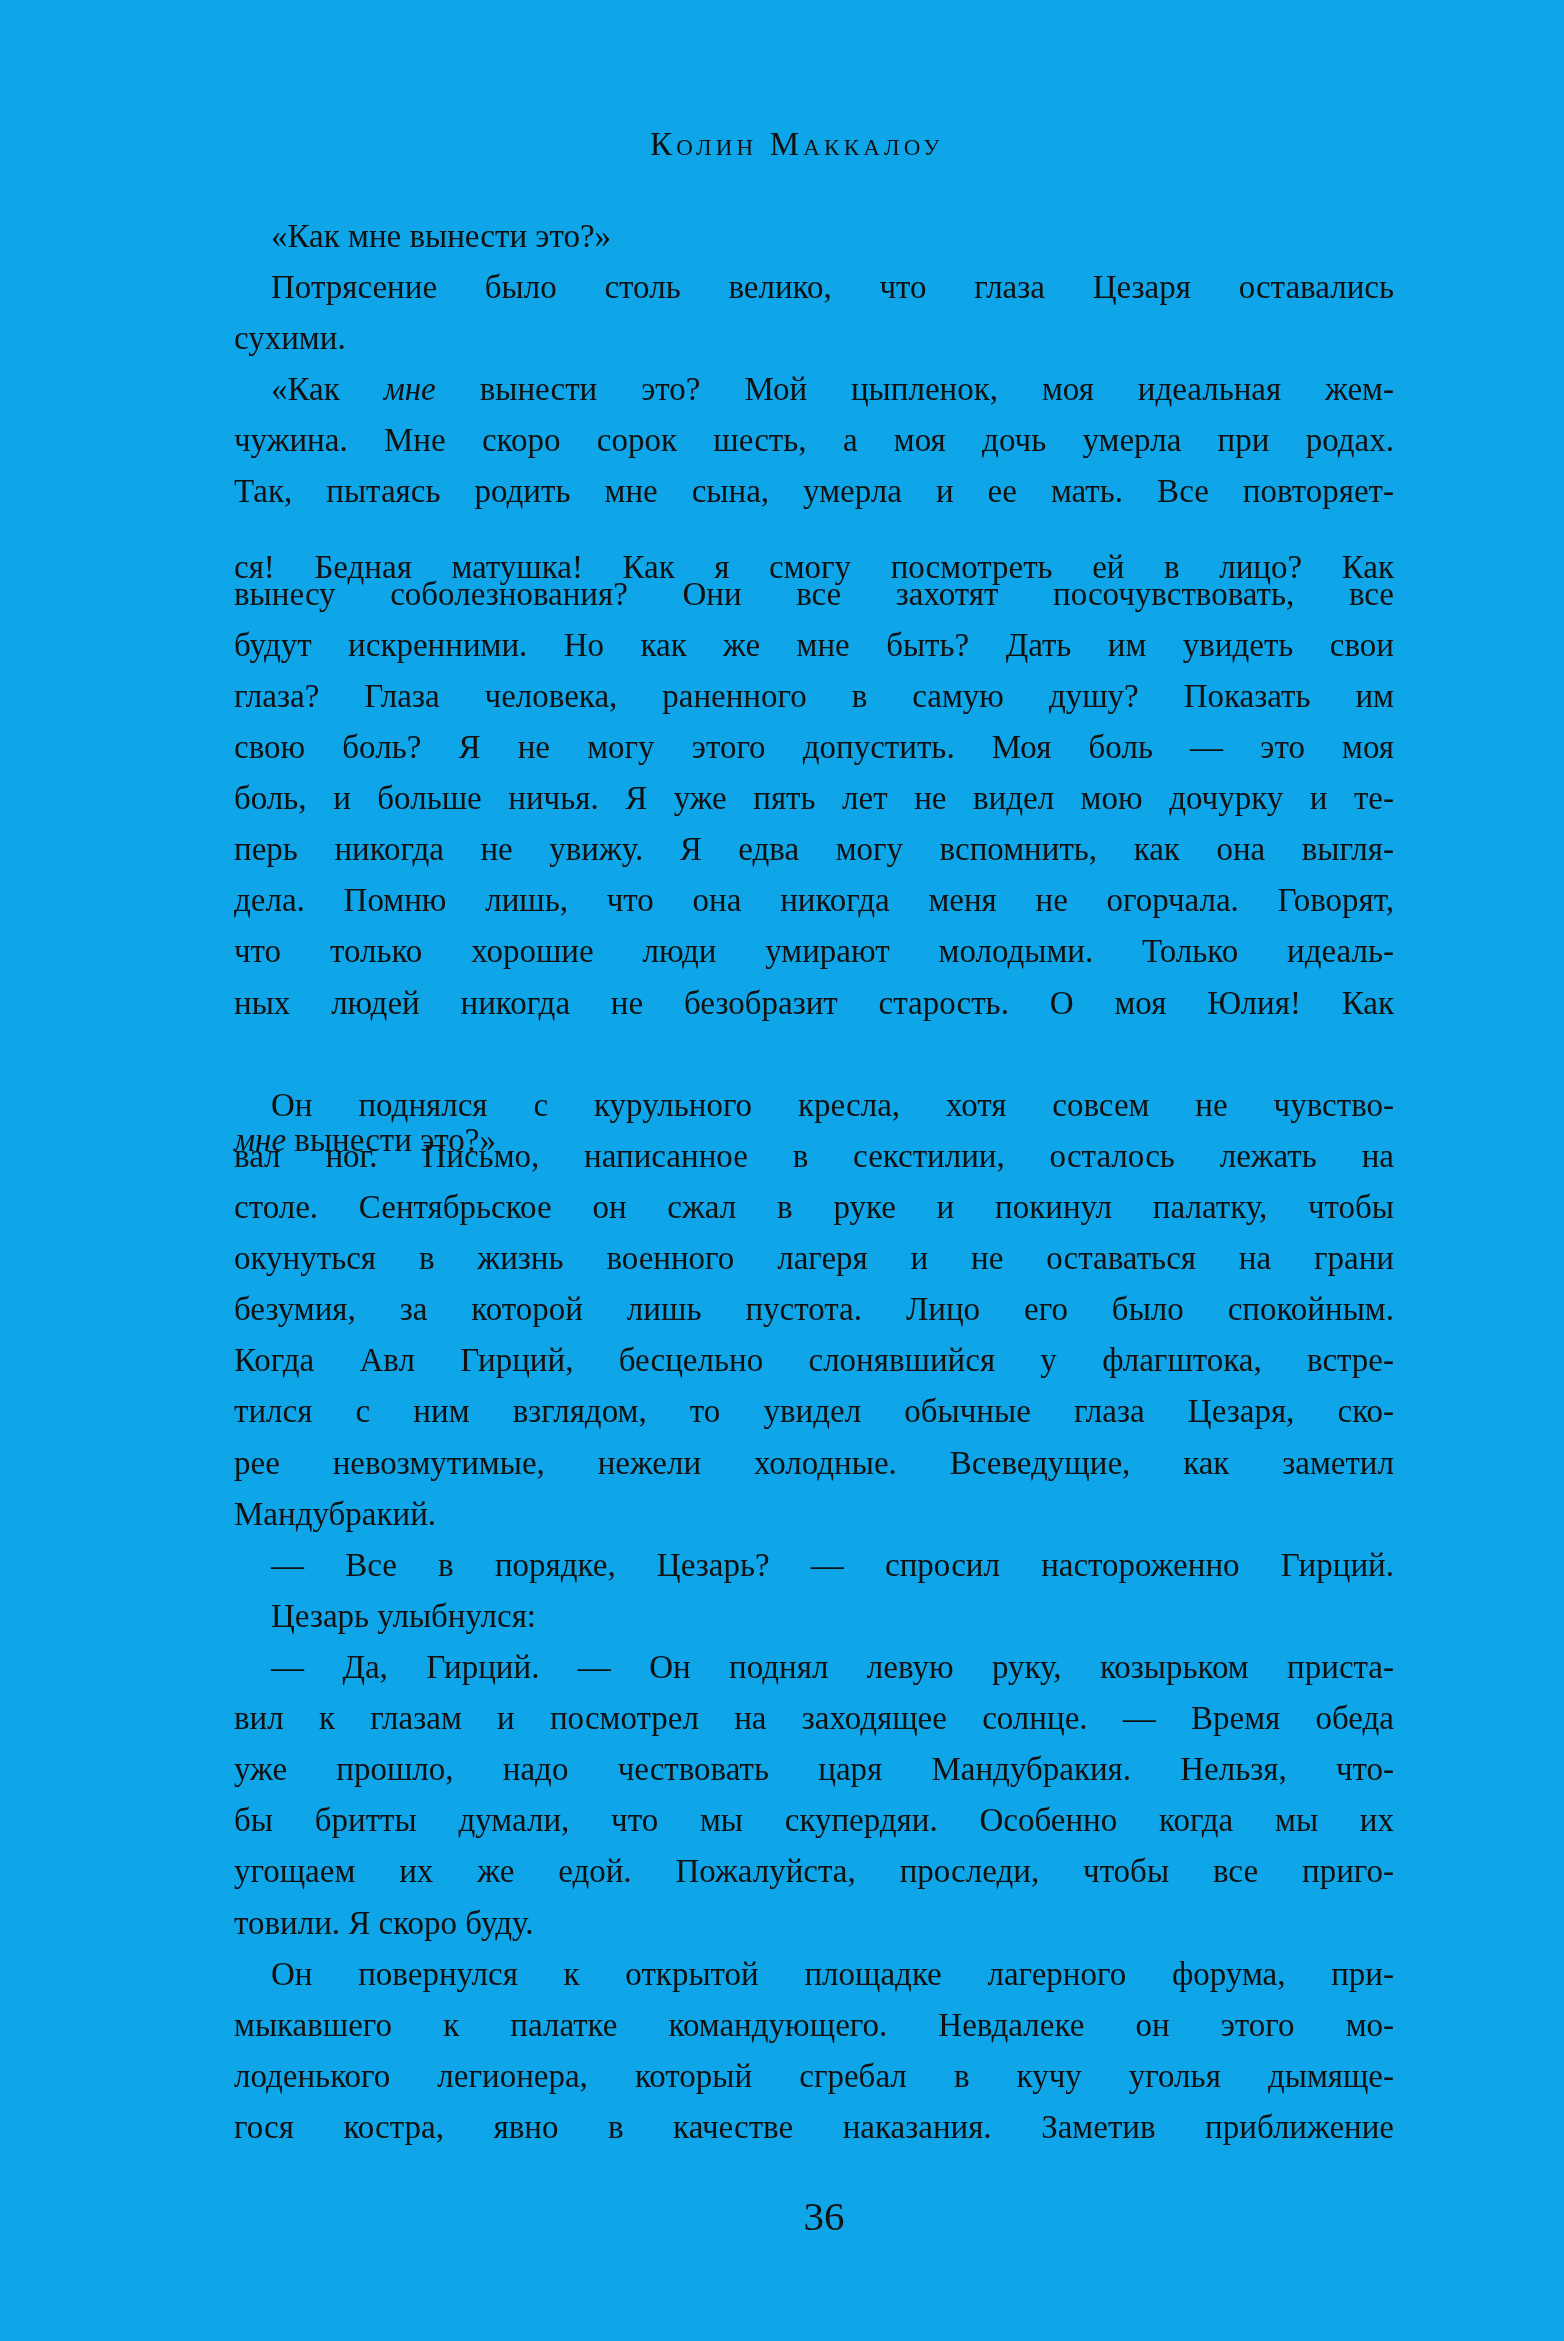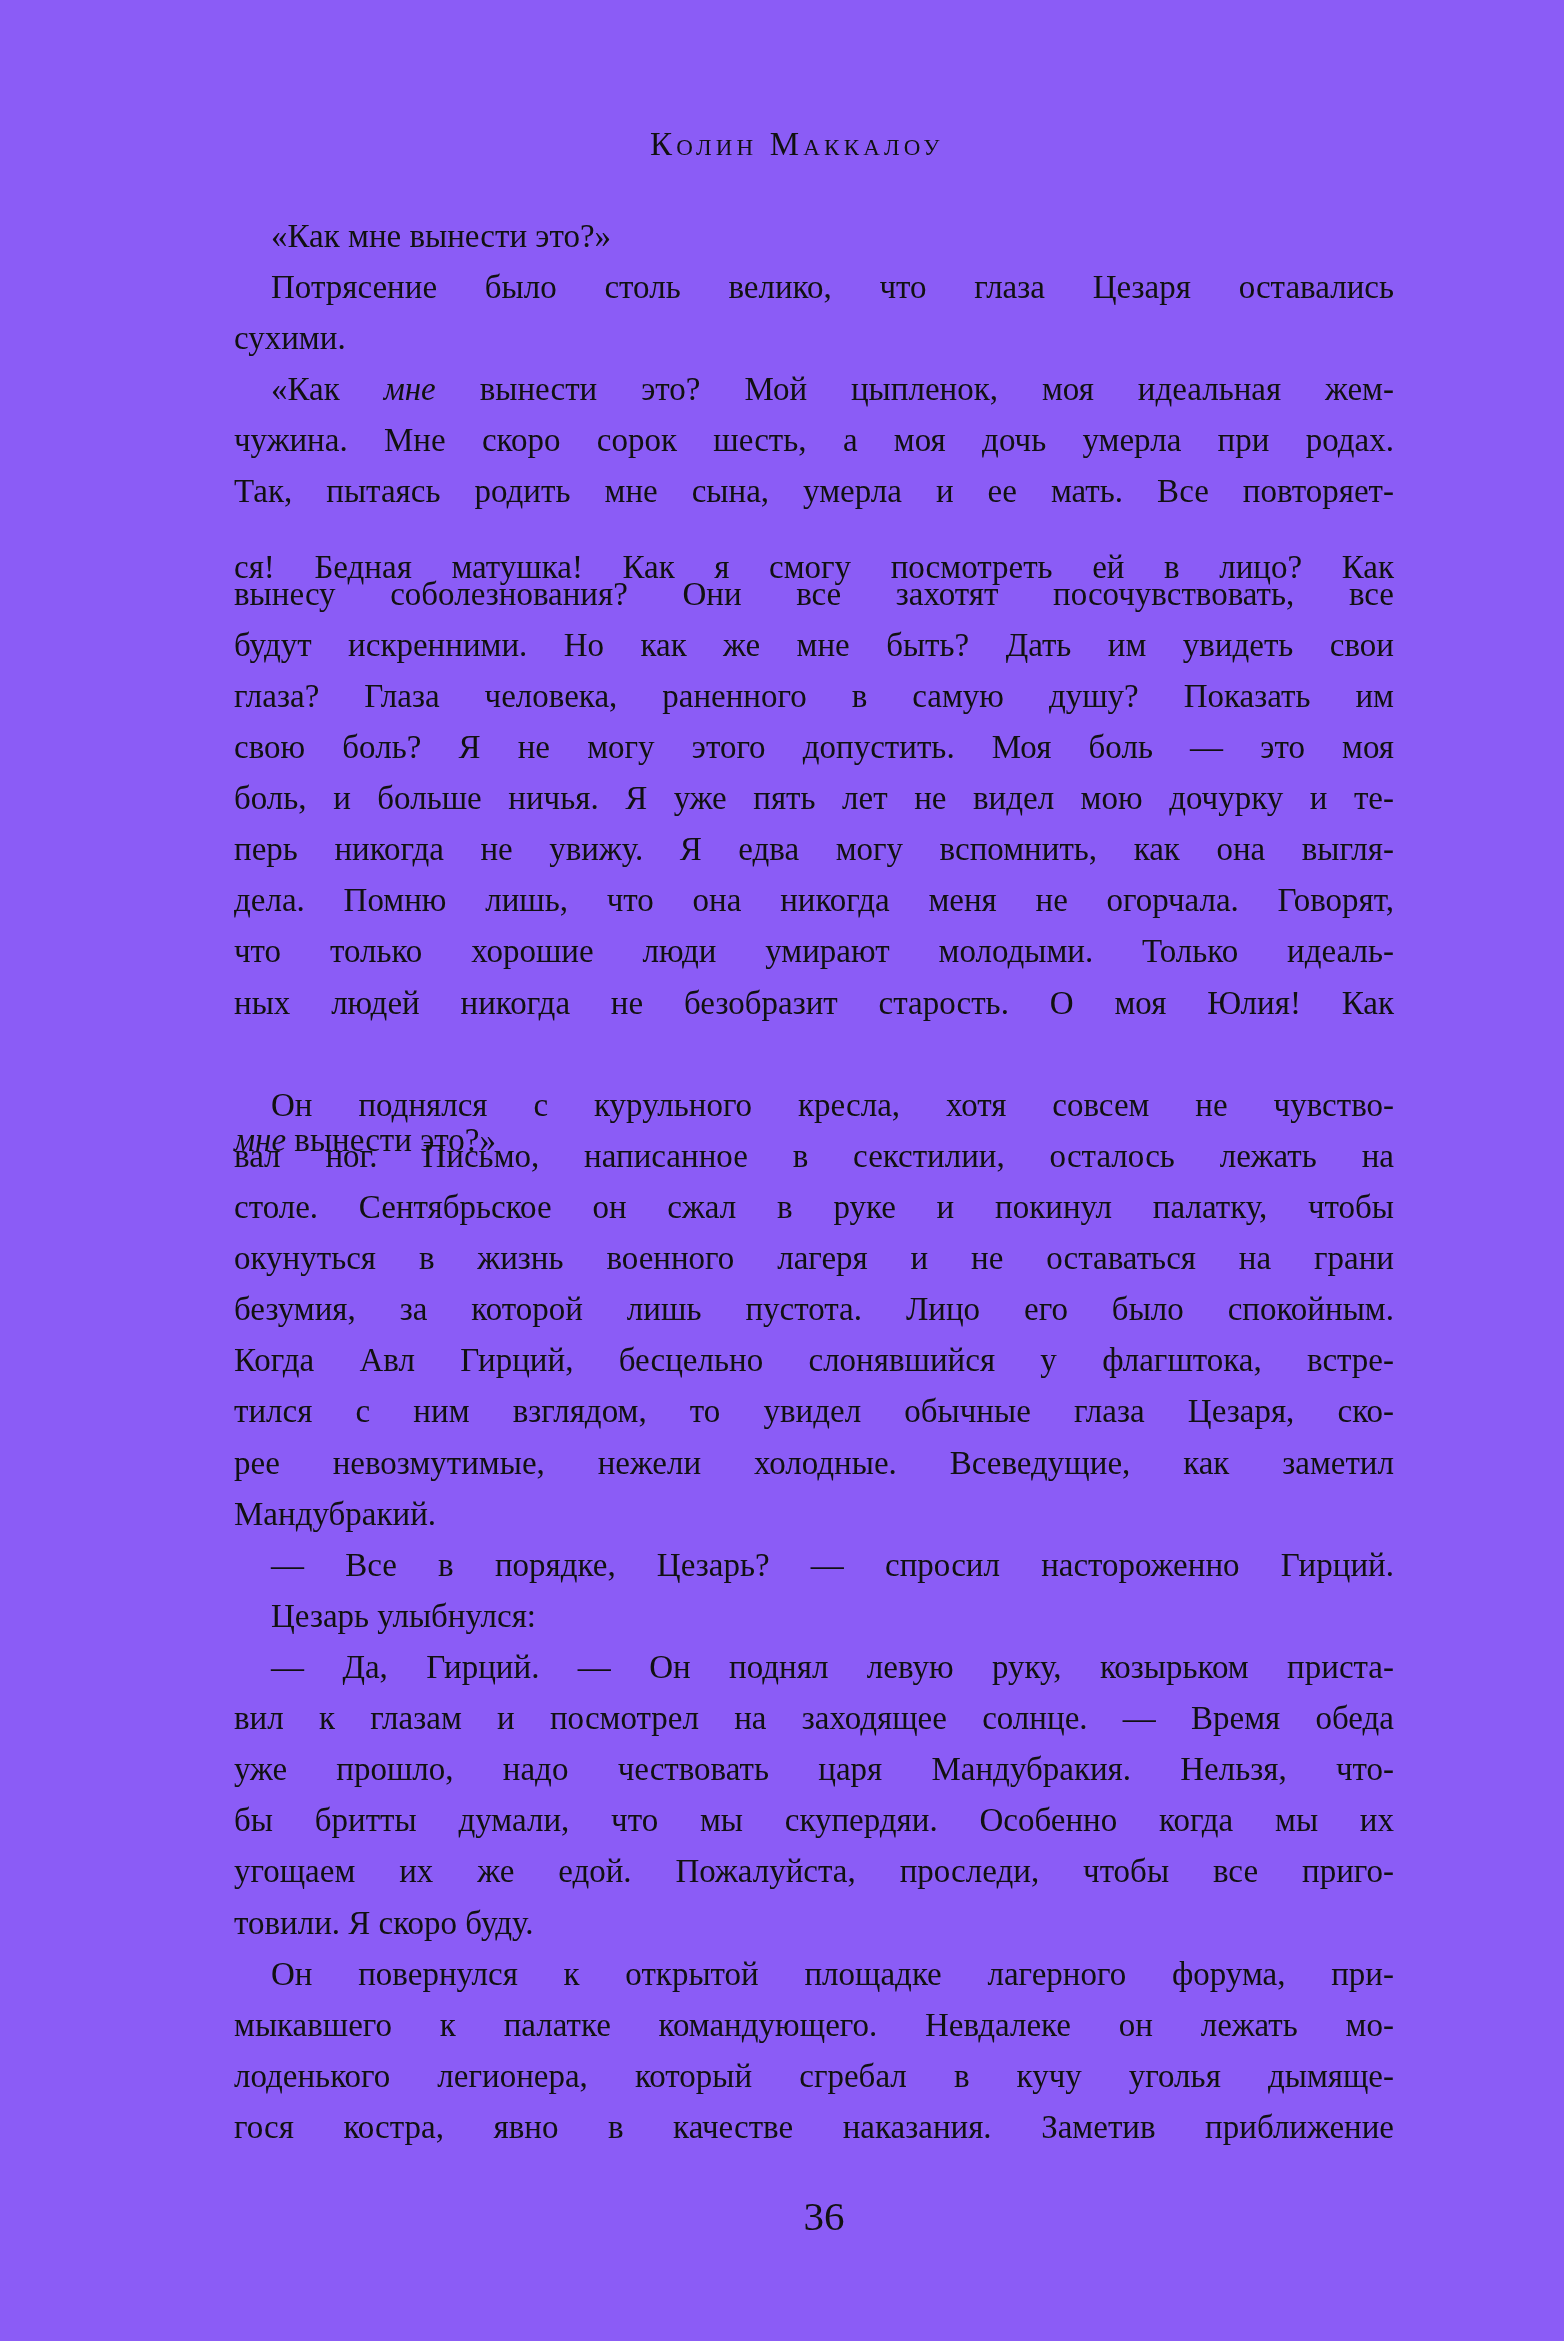--- a/index.html
+++ b/index.html
@@ -13,21 +13,21 @@
     position: relative;
     overflow: hidden;
     color: #111111;
     font-family: "Liberation Serif", "DejaVu Serif", serif;
   }
   .page {
     position: absolute;
     left: 0; top: 0;
     width: 1565px;
     height: 2342px;
-    background: #8b5cf6;
+    background: #0ea5e9;
   }
   .running-head {
     position: absolute;
     left: 650px;
     top: 123px;
     width: 367px;
     height: 42px;
     line-height: 42px;
     font-size: 33px;
     font-variant: small-caps;
@@ -108,20 +108,20 @@
       <div class="line short" style="top: 1489px; font-family: Liberation Serif, serif;"><span>Мандубракий.</span></div>
       <div class="line full" style="top: 1540px; left: 37px; width: 1123px;"><span>— Все в порядке, Цезарь? — спросил настороженно Гирций.</span></div>
       <div class="line short" style="top: 1591px; left: 37px; width: 1123px;"><span>Цезарь улыбнулся:</span></div>
       <div class="line full" style="top: 1642px; left: 37px; width: 1123px;"><span>— Да, Гирций. — Он поднял левую руку, козырьком приста-</span></div>
       <div class="line full" style="top: 1693px;"><span>вил к глазам и посмотрел на заходящее солнце. — Время обеда</span></div>
       <div class="line full" style="top: 1744px;"><span>уже прошло, надо чествовать царя Мандубракия. Нельзя, что-</span></div>
       <div class="line full" style="top: 1795px;"><span>бы бритты думали, что мы скупердяи. Особенно когда мы их</span></div>
       <div class="line full" style="top: 1846px;"><span>угощаем их же едой. Пожалуйста, проследи, чтобы все приго-</span></div>
       <div class="line short" style="top: 1898px;"><span>товили. Я скоро буду.</span></div>
       <div class="line full" style="top: 1949px; left: 37px; width: 1123px;"><span>Он повернулся к открытой площадке лагерного форума, при-</span></div>
-      <div class="line full" style="top: 2000px;"><span>мыкавшего к палатке командующего. Невдалеке он лежать мо-</span></div>
+      <div class="line full" style="top: 2000px;"><span>мыкавшего к палатке командующего. Невдалеке он этого мо-</span></div>
       <div class="line full" style="top: 2051px;"><span>лоденького легионера, который сгребал в кучу уголья дымяще-</span></div>
       <div class="line full" style="top: 2102px;"><span>гося костра, явно в качестве наказания. Заметив приближение</span></div>
     </div>
 
   <div class="page-number">36</div>
 </div>
 
 
 </body></html>

